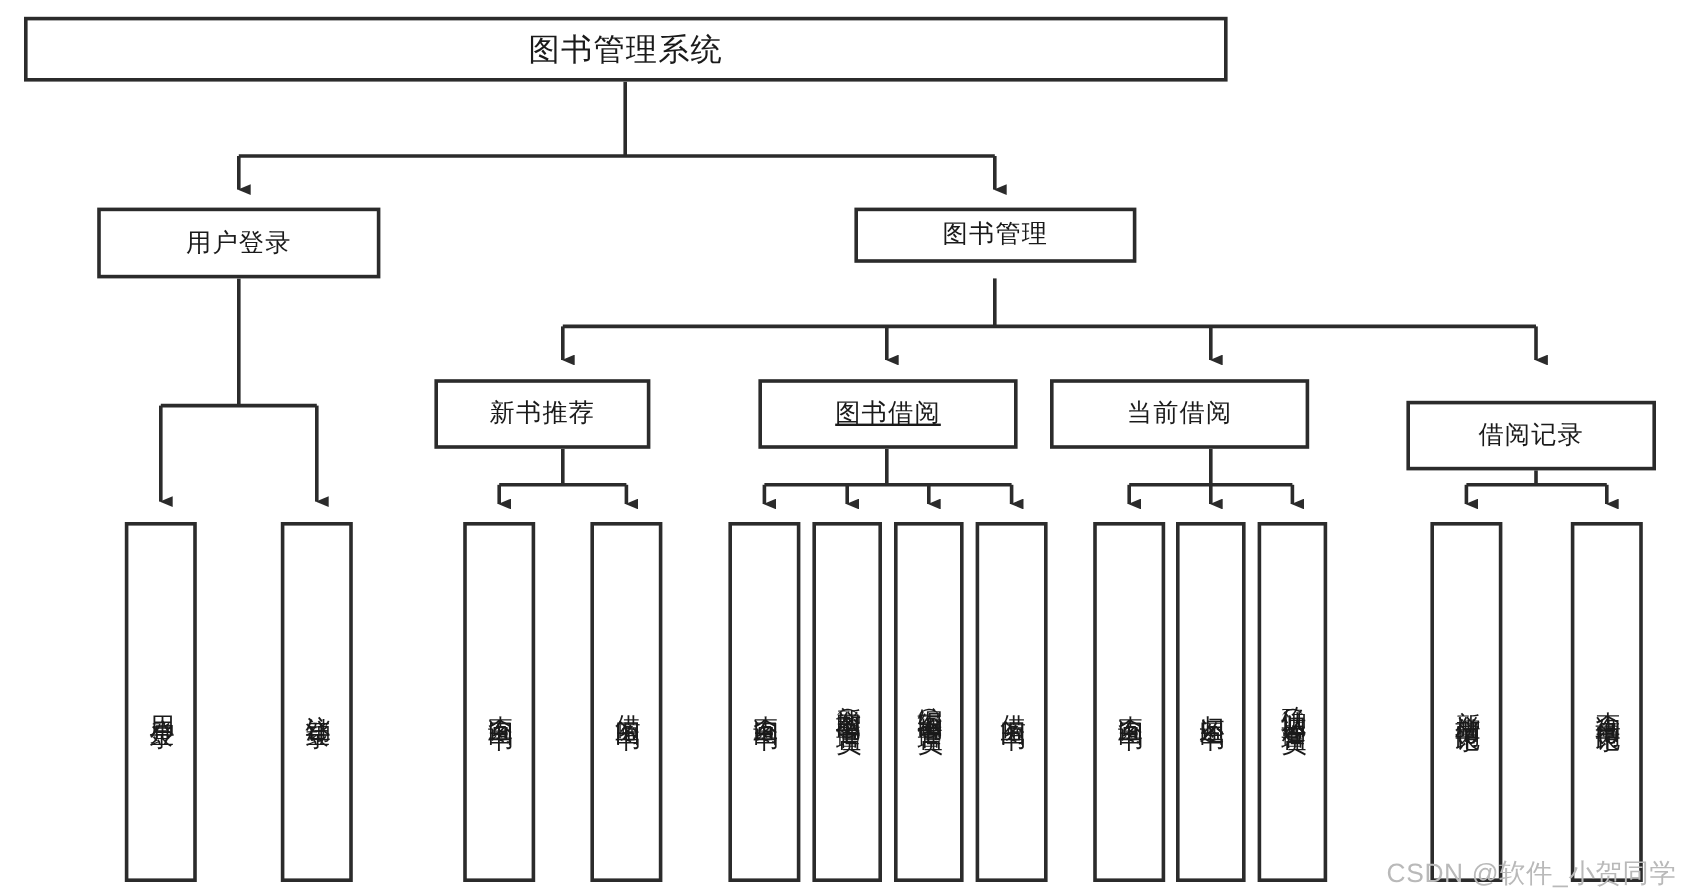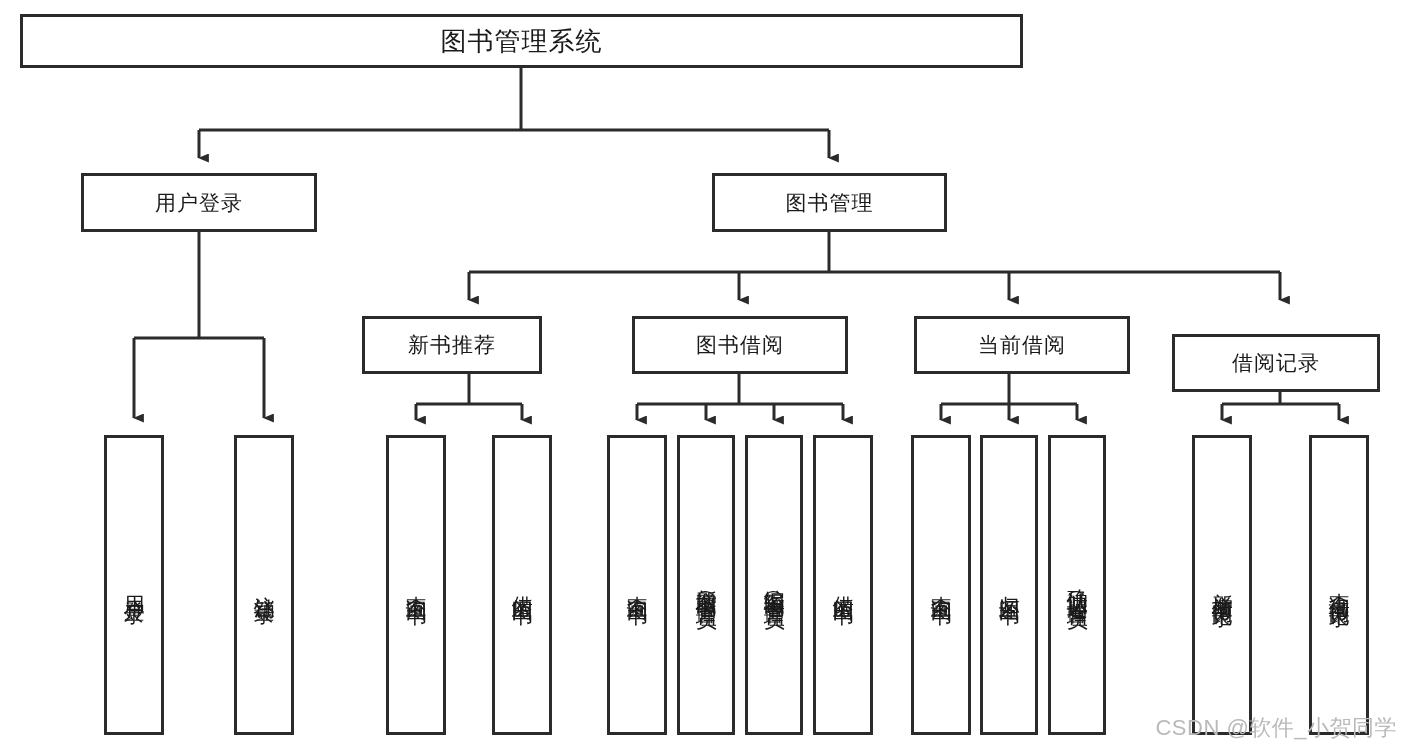--- a/index.html
+++ b/index.html
@@ -125,31 +125,31 @@
     </g>
   </svg>
 
   <div class="node h root" style="left:20px; top:14px; width:1003px; height:54px;">
     <span class="label">图书管理系统</span>
   </div>
 
   <div class="node h" style="left:81px; top:173px; width:236px; height:59px;">
     <span class="label">用户登录</span>
   </div>
-  <div class="node h" style="left:712px; top:173px; width:235px; height:59px;">
+  <div class="node h" style="left:712px; top:173px; width:235px; height:46px;">
     <span class="label">图书管理</span>
   </div>
 
   <div class="node h" style="left:362px; top:316px; width:180px; height:58px;">
     <span class="label">新书推荐</span>
   </div>
-  <div class="node h" style="left:632px; top:316px; width:216px; height:58px;">
+  <div class="node h" style="left:632px; top:316px; width:216px; height:58px;text-decoration:underline;">
     <span class="label">图书借阅</span>
   </div>
-  <div class="node h" style="left:914px; top:316px; width:216px; height:58px;">
+  <div class="node h" style="left:875px; top:316px; width:216px; height:58px;">
     <span class="label">当前借阅</span>
   </div>
   <div class="node h" style="left:1172px; top:334px; width:208px; height:58px;">
     <span class="label">借阅记录</span>
   </div>
 
   <div class="node v" style="left:104px; top:435px; width:60px; height:300px;">
     <span class="label">用户登录</span>
   </div>
   <div class="node v" style="left:234px; top:435px; width:60px; height:300px;">

